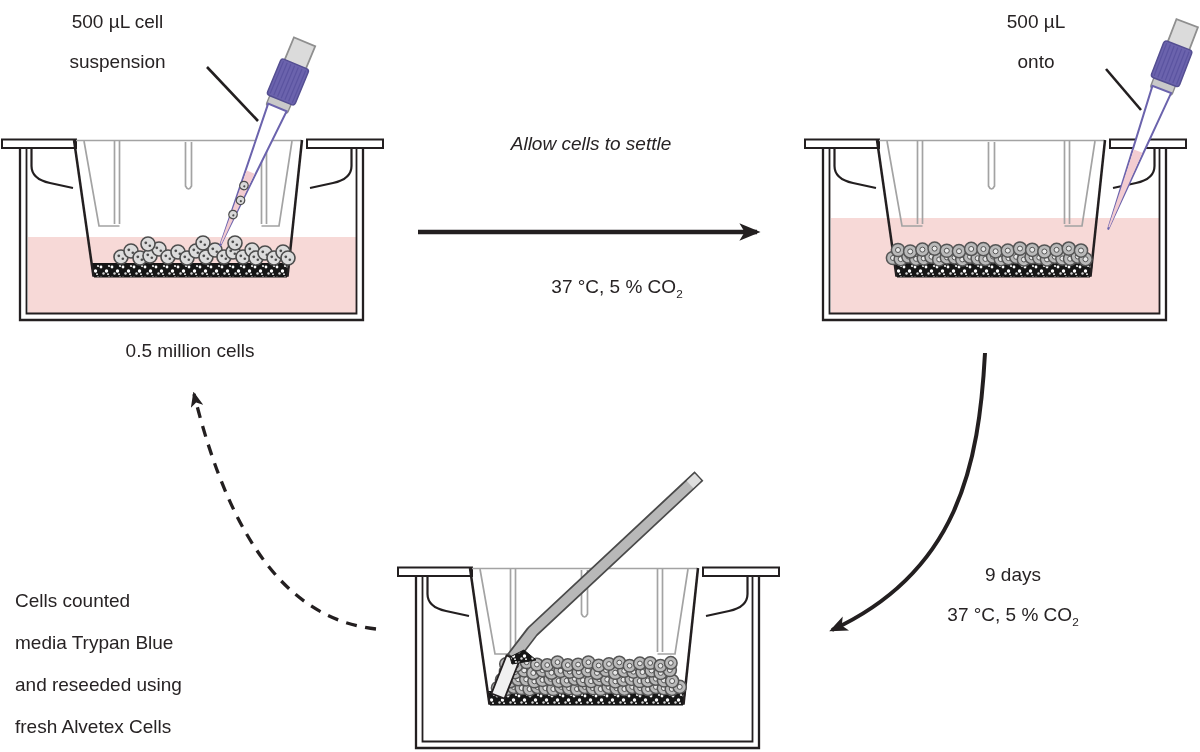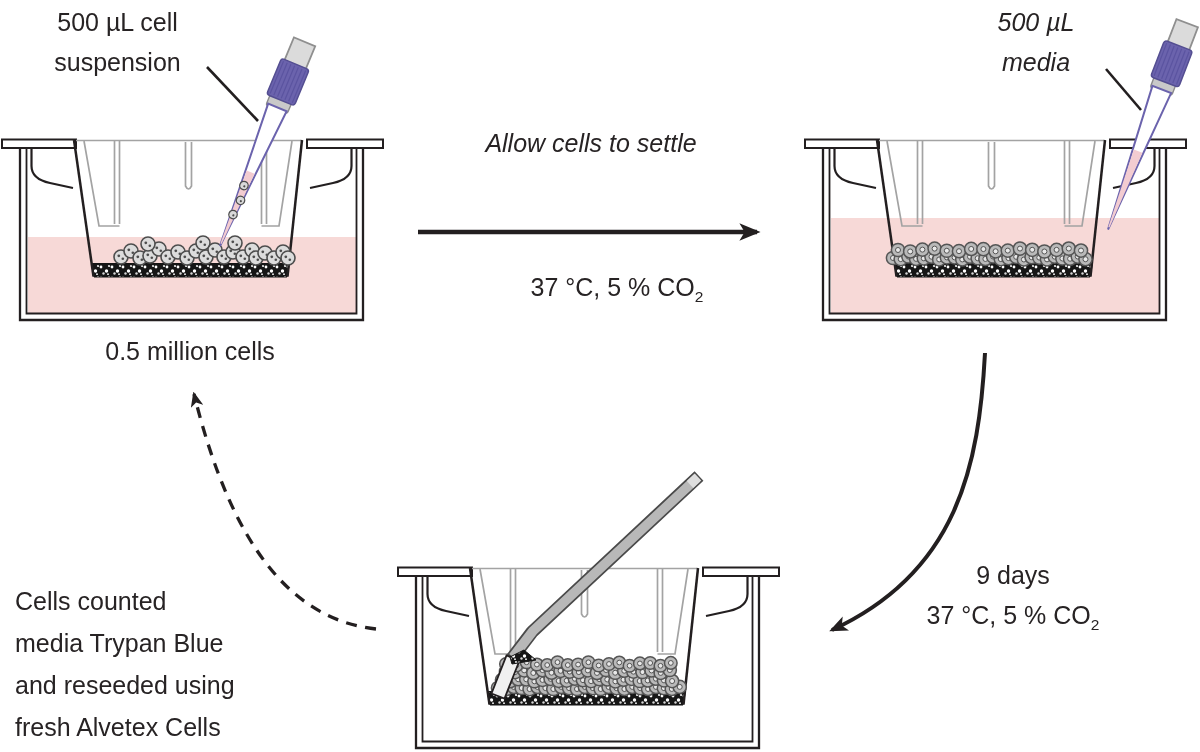--- a/index.html
+++ b/index.html
@@ -1,25 +1,25 @@
 <!DOCTYPE html>
 <html><head>
 <meta charset="utf-8">
 <style>
   html,body{margin:0;padding:0;background:#fff;}
   .canvas{position:relative;width:1200px;height:752px;background:#fff;overflow:hidden;
           font-family:"Liberation Sans","DejaVu Sans",sans-serif;}
   #art{position:absolute;left:0;top:0;}
-  .txt{position:absolute;font-size:25px;color:#272324;line-height:40px;white-space:nowrap;}
+  .txt{position:absolute;font-size:19px;color:#272324;line-height:40px;white-space:nowrap;}
   .center{text-align:center;}
   #t-susp{left:10px;top:2px;width:215px;}
   #t-million{left:60px;top:331px;width:260px;}
   #t-settle{left:441px;top:125px;width:300px;line-height:37px;font-style:italic;}
   #t-cond1{left:462px;top:267px;width:310px;}
-  #t-media{left:936px;top:2px;width:200px;font-style:italic;}
+  #t-media{left:936px;top:2px;width:200px;}
   #t-incub{left:900px;top:555px;width:226px;line-height:40px;}
   #t-recycle{left:15px;top:580px;width:345px;line-height:42px;}
   sub{font-size:0.62em;}
 </style>
 </head>
 <body>
 
 <div class="canvas">
 
   <svg id="art" width="1200" height="752" viewBox="0 0 1200 752">
@@ -482,21 +482,21 @@
   <div class="txt center" id="t-settle">
     <div>Allow cells to settle</div>
   </div>
 
   <div class="txt center" id="t-cond1">
     <span>37 °C, 5 % CO</span><sub>2</sub>
   </div>
 
   <div class="txt center" id="t-media">
     <div>500 µL</div>
-    <div>media</div>
+    <div>onto</div>
   </div>
 
   <div class="txt center" id="t-incub">
     <div>9 days</div>
     <div>
       <span>37 °C, 5 % CO</span><sub>2</sub>
     </div>
   </div>
 
   <div class="txt" id="t-recycle">

